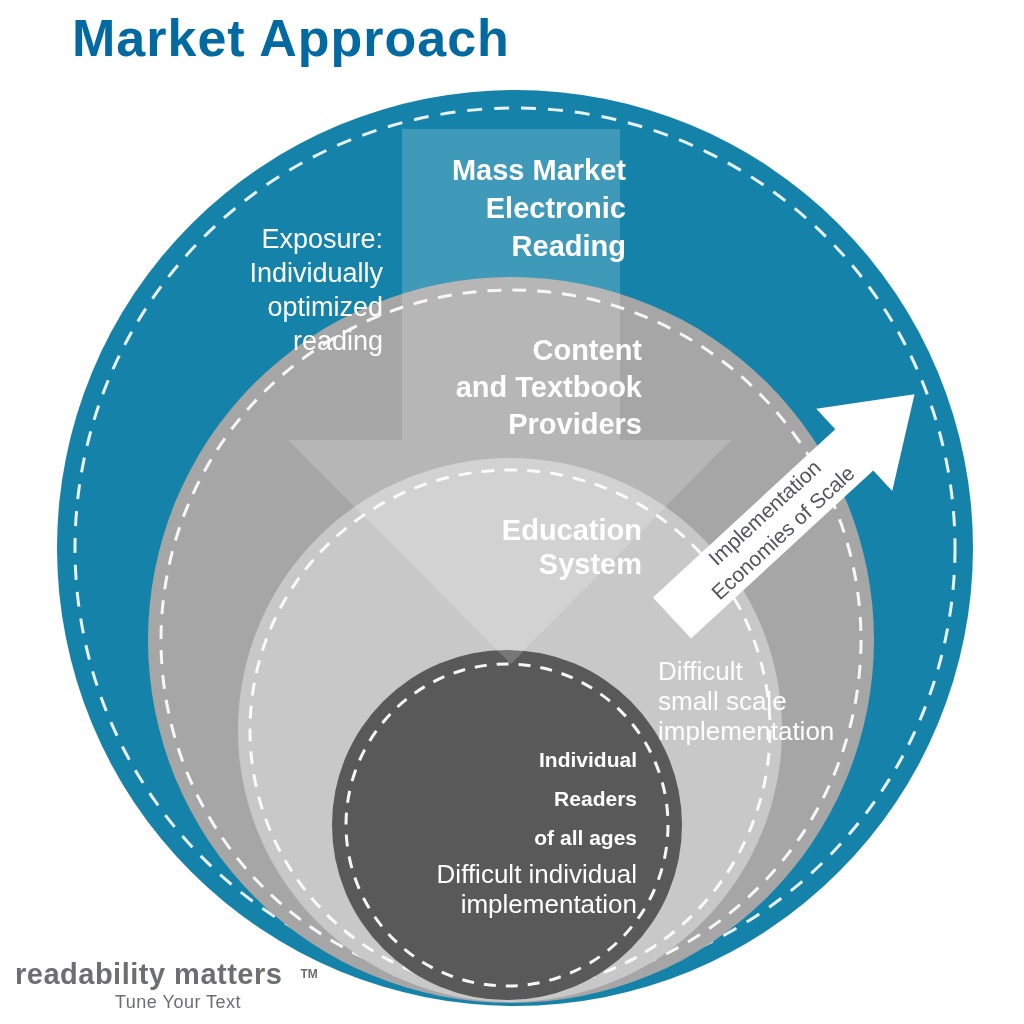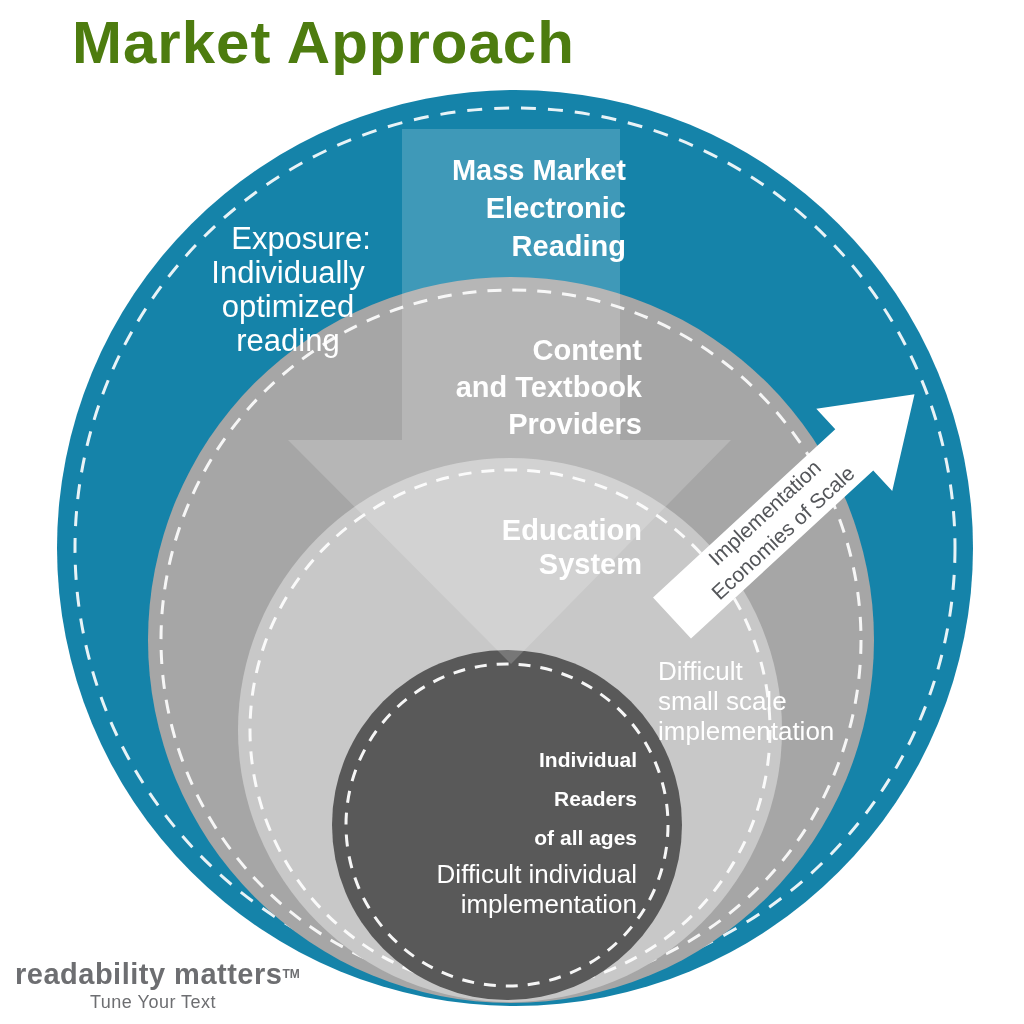--- a/index.html
+++ b/index.html
@@ -7,46 +7,46 @@
   .stage {
     position: relative; width: 1024px; height: 1024px;
     background: #ffffff; overflow: hidden;
   }
   .stage svg { position: absolute; left: 0; top: 0; }
 
   .pre { white-space: pre-line; }
 
   .page-title {
     position: absolute; left: 72px; top: 8px; margin: 0;
-    font-size: 60px; font-weight: 800; letter-spacing: 1px;
-    color: #4d7c0f;
+    font-size: 52px; font-weight: 800; letter-spacing: 1px;
+    color: #0369a1;
   }
 
   .label { position: absolute; color: #ffffff; }
   .label.bold { font-weight: bold; }
   .label.center { text-align: right; }
 
   .lbl-mass      { left: 396px; top: 151px; width: 230px; font-size: 29px; line-height: 38px; }
-  .lbl-exposure  { left: 193px; top: 222px; width: 190px; font-size: 31px; line-height: 34px; text-indent: 26px; text-align: center; }
+  .lbl-exposure  { left: 193px; top: 222px; width: 190px; font-size: 27px; line-height: 34px; text-indent: 26px; text-align: right; }
   .lbl-content   { left: 380px; top: 332px; width: 262px; font-size: 29px; line-height: 37px; }
   .lbl-education { left: 380px; top: 513px; width: 262px; font-size: 29px; line-height: 34px; }
   .lbl-smallscale{ left: 658px; top: 656px; width: 220px; font-size: 26px; line-height: 30px; text-align: left; }
   .lbl-readers   { left: 377px; top: 740px; width: 260px; font-size: 21px; line-height: 39px; }
   .lbl-individual{ left: 377px; top: 859px; width: 260px; font-size: 26px; line-height: 30px; }
 
   .lbl-scale-arrow {
     position: absolute; left: 645px; top: 495px; width: 260px; height: 58px;
     transform: rotate(-42.7deg); transform-origin: center center;
     color: #54565a; font-size: 21px; line-height: 27px; text-align: center;
   }
 
   .logo { position: absolute; left: 15px; top: 958px; color: #6d6e71; }
   .logo .brand { font-size: 29px; font-weight: bold; letter-spacing: 0.5px; }
-  .logo .tm { font-size: 12px; font-weight: bold; vertical-align: super; letter-spacing: 0; }
-  .logo .tagline { font-size: 18px; font-weight: 400; margin-top: 1px; margin-left: 75px; letter-spacing: 0.5px; }
+  .logo .tm { font-size: 12px; font-weight: bold; vertical-align: super; letter-spacing: 0; margin-left: 18px; }
+  .logo .tagline { font-size: 18px; font-weight: 400; margin-top: 1px; margin-left: 100px; letter-spacing: 0.5px; }
 </style>
 </head>
 <body>
 
 <div class="stage">
 
   <h1 class="page-title">Market Approach</h1>
 
   <svg width="1024" height="1024" viewBox="0 0 1024 1024">
 

